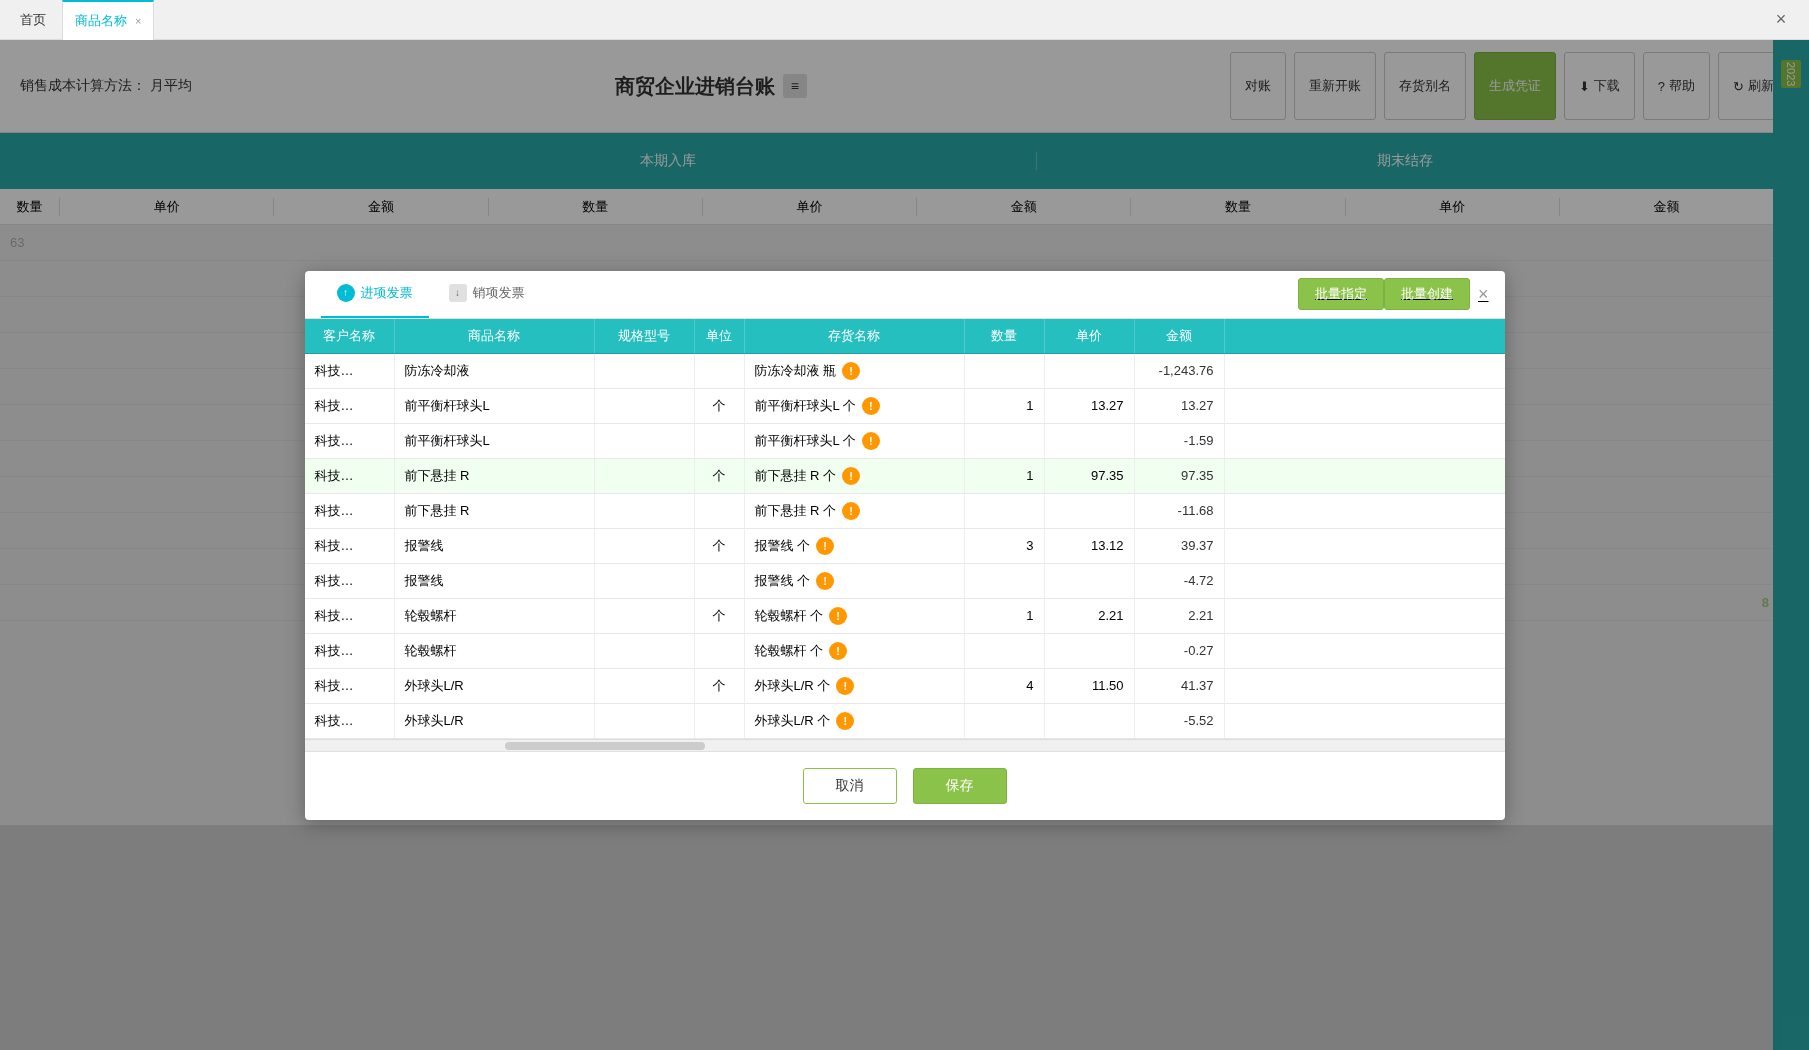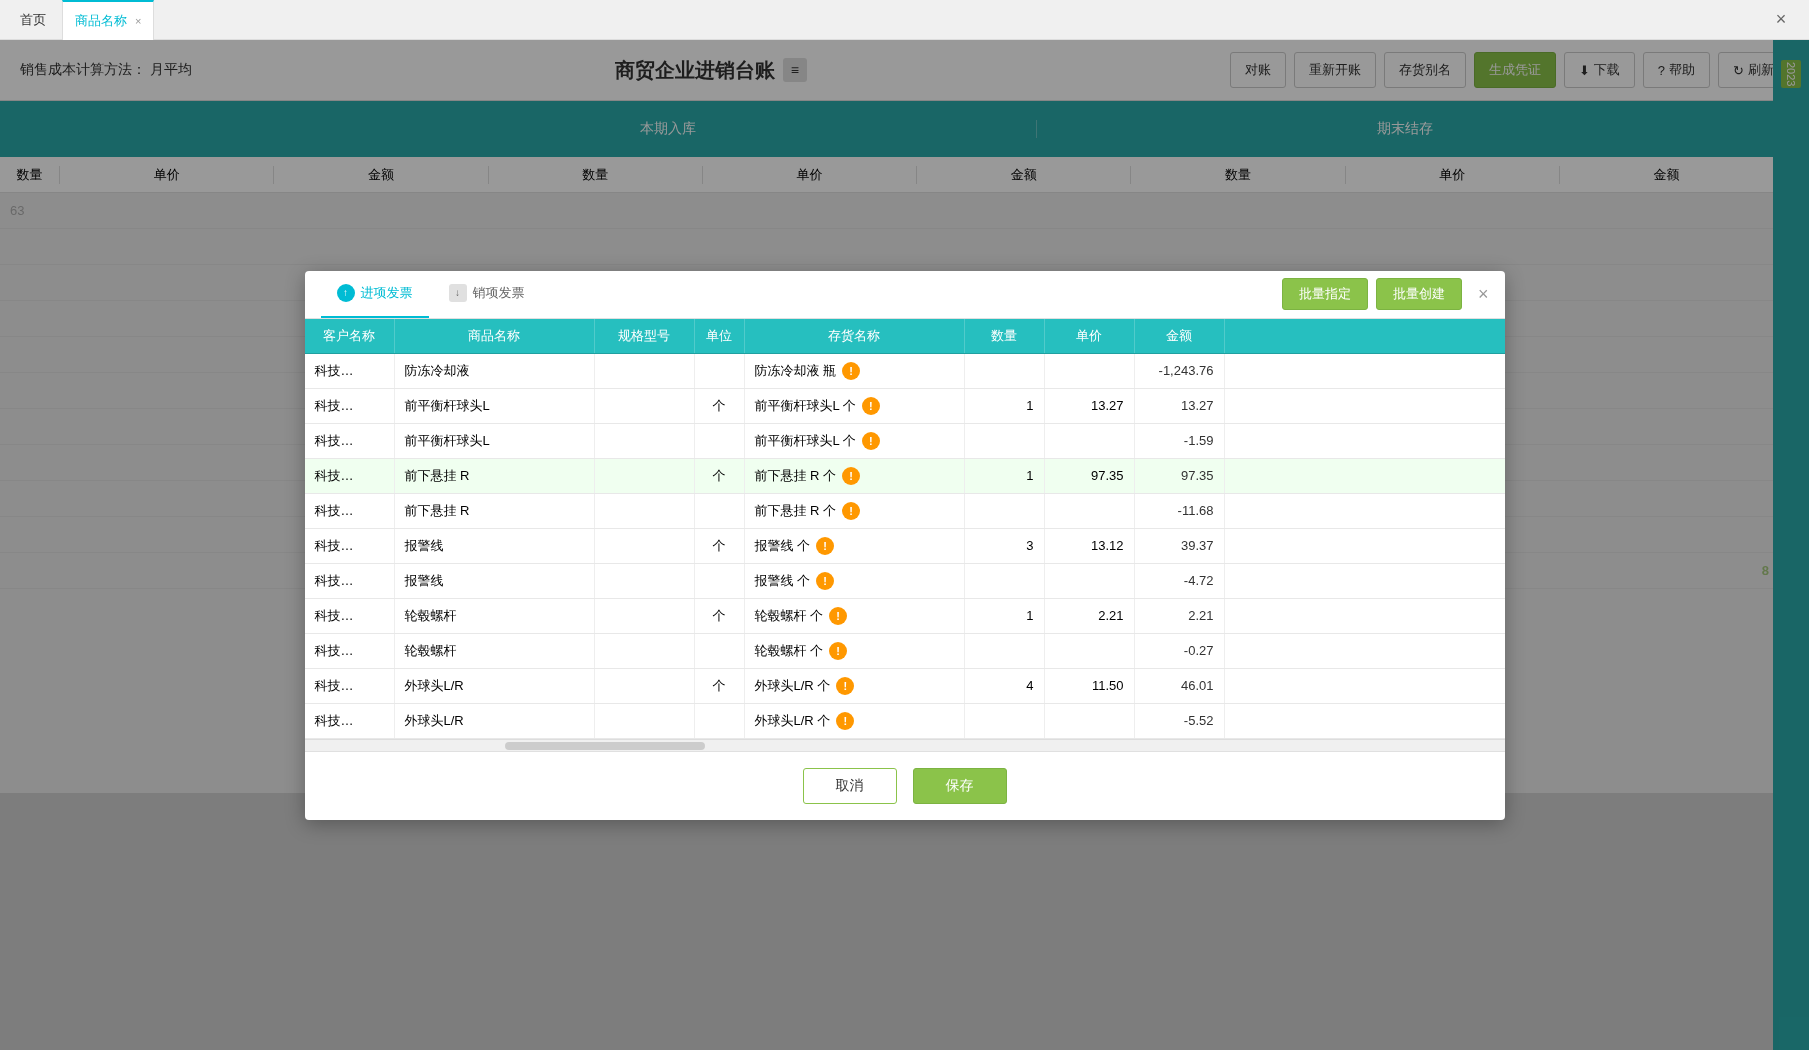--- a/index.html
+++ b/index.html
@@ -10,34 +10,34 @@
     .tab-home { padding: 0 12px; height: 40px; line-height: 40px; color: #333; cursor: pointer; font-size: 13px; }
     .tab-active { background: #fff; border-top: 2px solid #00bcd4; border-left: 1px solid #ddd; border-right: 1px solid #ddd; color: #00bcd4; padding: 0 12px; height: 40px; line-height: 40px; font-size: 13px; display: flex; align-items: center; gap: 4px; }
     .tab-close { cursor: pointer; color: #999; font-size: 11px; margin-left: 4px; }
     .top-bar-close { margin-left: auto; width: 40px; height: 40px; display: flex; align-items: center; justify-content: center; cursor: pointer; font-size: 18px; color: #666; }
 
     
     .toolbar { display: flex; align-items: center; padding: 12px 20px; background: #fff; border-bottom: 1px solid #e0e0e0; gap: 8px; }
     .toolbar-left { font-size: 14px; color: #333; }
     .toolbar-title { flex: 1; text-align: center; font-size: 20px; font-weight: bold; color: #333; display: flex; align-items: center; justify-content: center; gap: 8px; }
     .toolbar-title-icon { width: 24px; height: 24px; background: #e0e0e0; border-radius: 3px; display: flex; align-items: center; justify-content: center; font-size: 14px; }
-    .btn { padding: 8px 14px; border-radius: 3px; border: 1px solid #ccc; cursor: pointer; font-size: 13px; background: #fff; color: #333; }
+    .btn { padding: 24px 14px; border-radius: 3px; border: 1px solid #ccc; cursor: pointer; font-size: 13px; background: #fff; color: #333; }
     .btn-primary { background: #8bc34a; border-color: #7cb342; color: #fff; }
     .btn-outline { background: #fff; border: 1px solid #ccc; color: #333; }
     .btn-icon { display: flex; align-items: center; gap: 4px; }
 
     
     .modal-overlay { position: absolute; top: 0; left: 0; right: 0; bottom: 0; background: rgba(0,0,0,0.4); display: flex; align-items: center; justify-content: center; z-index: 100; }
     .modal { background: #fff; border-radius: 4px; width: 1200px; max-height: 640px; display: flex; flex-direction: column; box-shadow: 0 4px 20px rgba(0,0,0,0.3); }
     .modal-header { display: flex; align-items: center; padding: 0 16px; border-bottom: 1px solid #e0e0e0; height: 48px; gap: 4px; }
     .modal-tab { padding: 0 16px; height: 48px; line-height: 48px; cursor: pointer; font-size: 13px; color: #666; display: flex; align-items: center; gap: 6px; border-bottom: 2px solid transparent; }
     .modal-tab.active { color: #00bcd4; border-bottom: 2px solid #00bcd4; }
     .modal-tab-icon { width: 18px; height: 18px; border-radius: 50%; background: #00bcd4; display: flex; align-items: center; justify-content: center; color: #fff; font-size: 10px; }
     .modal-tab-icon2 { width: 18px; height: 18px; border-radius: 3px; background: #e0e0e0; display: flex; align-items: center; justify-content: center; color: #666; font-size: 10px; }
-    .modal-header-right { margin-left: auto; display: flex; gap: 8px; align-items: center; }
+    .modal-header-right { margin-left: auto; display: flex; gap: 0; align-items: center; text-decoration: underline; }
     .modal-close { cursor: pointer; color: #999; font-size: 18px; margin-left: 8px; }
 
     .modal-body { flex: 1; overflow: hidden; display: flex; flex-direction: column; }
 
     
     .modal-table { flex: 1; overflow-y: auto; }
     .modal-table-header { display: grid; grid-template-columns: 90px 200px 100px 50px 220px 80px 90px 90px; background: #26bfbf; color: #fff; font-size: 13px; border-bottom: 1px solid #20a0a0; }
     .modal-table-header .th { padding: 8px 10px; text-align: center; border-right: 1px solid rgba(255,255,255,0.2); }
     .modal-table-row { display: grid; grid-template-columns: 90px 200px 100px 50px 220px 80px 90px 90px; font-size: 13px; border-bottom: 1px solid #e8e8e8; }
     .modal-table-row.highlighted { background: #f0fff0; }
@@ -311,21 +311,21 @@
       <div class="td"></div>
       <div class="td td-center">个</div>
 
       <div class="td" style="gap:6px;">
         <span>外球头L/R 个</span>
         <div class="warning-icon">!</div>
       </div>
 
       <div class="td td-right">4</div>
       <div class="td td-right">11.50</div>
-      <div class="td td-right" style="color:#333">46.01</div>
+      <div class="td td-right" style="color:#333">41.37</div>
     </div>
               <div class="modal-table-row">
       <div class="td">科技…</div>
       <div class="td">外球头L/R</div>
       <div class="td"></div>
       <div class="td td-center"></div>
 
       <div class="td" style="gap:6px;">
         <span>外球头L/R 个</span>
         <div class="warning-icon">!</div>

